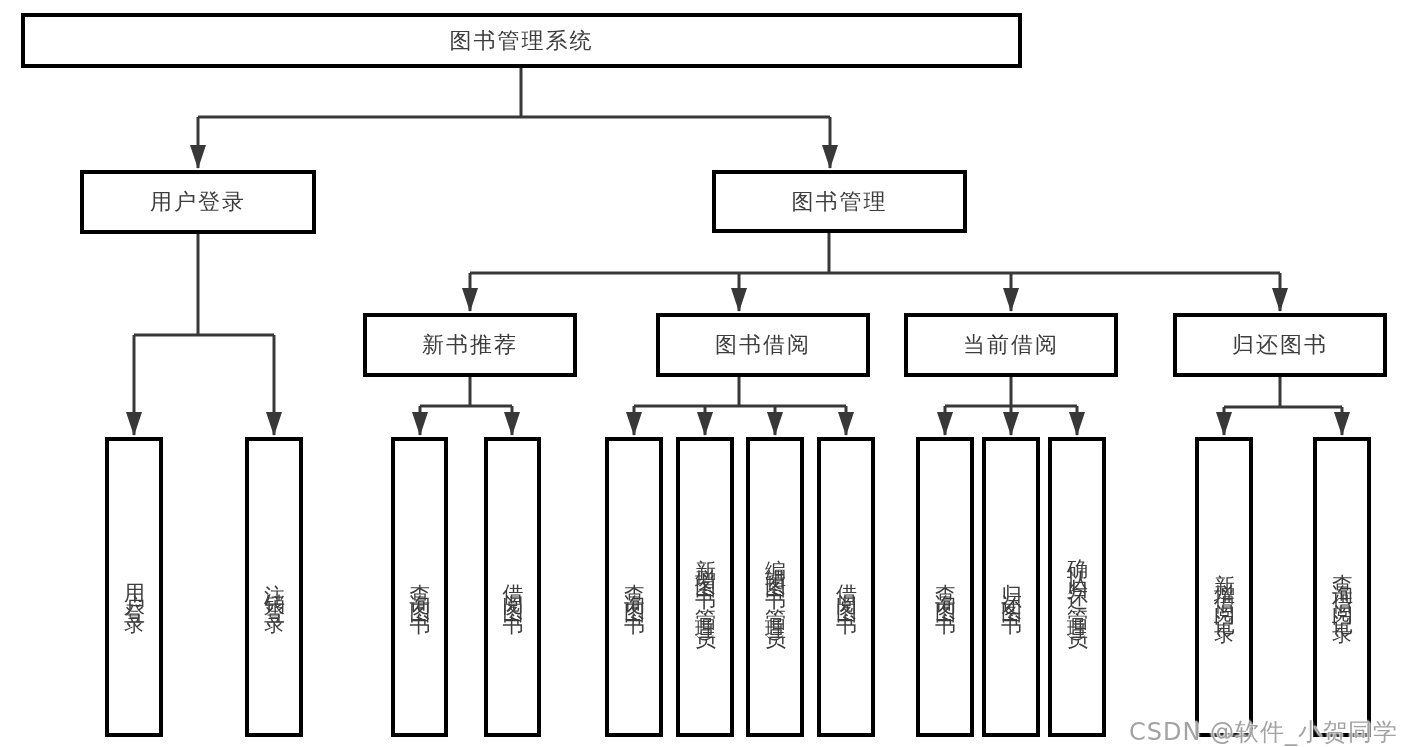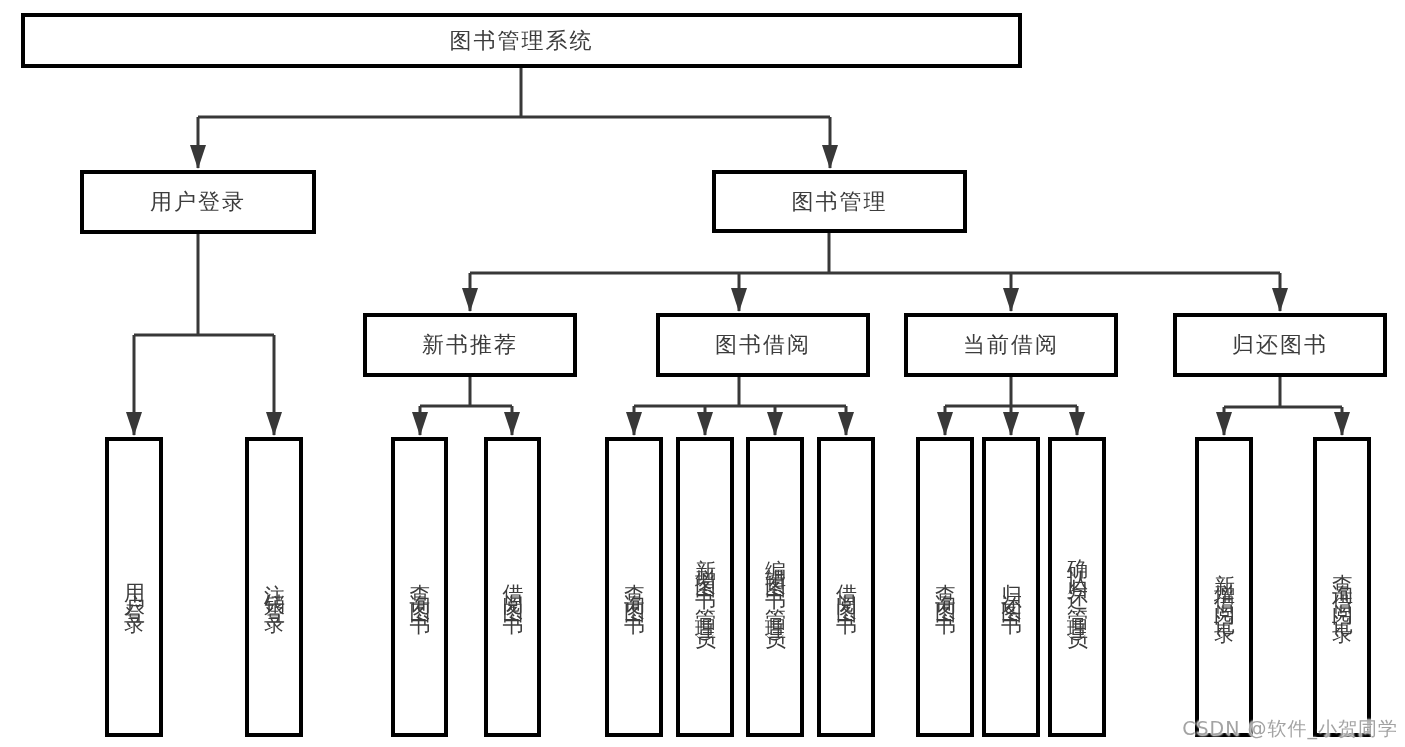--- a/index.html
+++ b/index.html
@@ -43,21 +43,21 @@
     text-orientation: mixed;
     font-size: 21px;
     letter-spacing: 10px;
     line-height: 1;
     white-space: nowrap;
   }
   .watermark {
     position: absolute;
     right: 7px;
     top: 716px;
-    font-size: 19px;
+    font-size: 24px;
     letter-spacing: 1px;
     color: #a3a3a3;
     text-shadow: 0 0 2px #ffffff, 1px 1px 2px #ffffff, -1px -1px 2px #ffffff;
     z-index: 20;
     white-space: nowrap;
   }
 </style>
 </head>
 <body>
 

